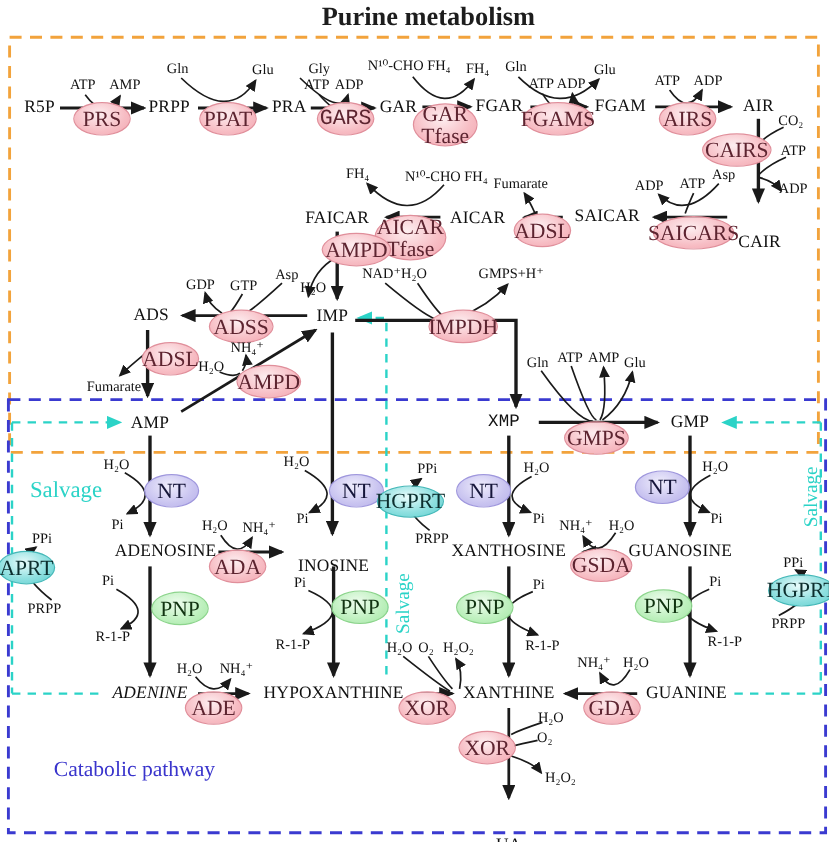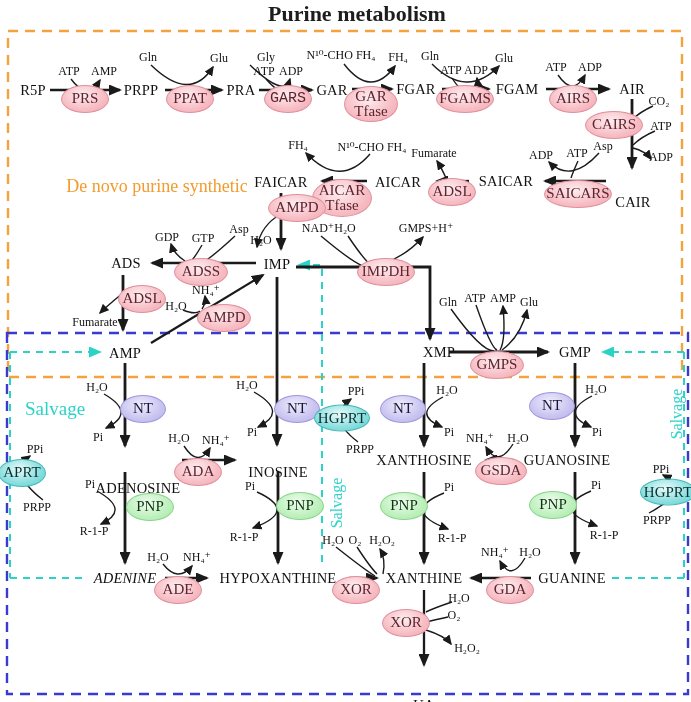--- a/index.html
+++ b/index.html
@@ -16,21 +16,21 @@
   #salvage-mid{left:337px;top:503px;font-size:16px;writing-mode:vertical-rl;
                transform:translate(-50%,-50%) rotate(180deg);}
   #salvage-right{left:677px;top:414px;font-size:16px;writing-mode:vertical-rl;
                transform:translate(-50%,-50%) rotate(180deg);}
   .met{position:absolute;transform:translate(-50%,-50%);font-size:14.5px;color:#111;
        letter-spacing:.2px;white-space:nowrap;}
   .cof{position:absolute;transform:translate(-50%,-50%);font-size:12px;color:#111;
        white-space:nowrap;}
   .enz{position:absolute;transform:translate(-50%,-50%);width:46px;height:26px;
        display:flex;align-items:center;justify-content:center;text-align:center;
-       border-radius:50%;font-size:15px;line-height:1.02;white-space:pre-line;}
+       border-radius:50%;font-size:18px;line-height:1.02;white-space:pre-line;}
   .pink{background:radial-gradient(ellipse at 45% 35%,#fdeef0 0%,#f7bdc4 60%,#f2a6b0 100%);
         border:1px solid #e08f9b;color:#5d2430;}
   .purple{background:radial-gradient(ellipse at 45% 35%,#efedfc 0%,#c9c4f0 60%,#b7b0e9 100%);
         border:1px solid #9f97dd;color:#16163a;}
   .green{background:radial-gradient(ellipse at 45% 35%,#eefcee 0%,#bdf0bd 60%,#a5e7a5 100%);
         border:1px solid #8cd48c;color:#113311;}
   .teal{background:radial-gradient(ellipse at 45% 35%,#e9fbfb 0%,#8fe0e0 55%,#5bcfcf 100%);
         border:1px solid #45b8b8;color:#0c2e2e;}
 </style>
 </head>
@@ -148,42 +148,42 @@
       <path d="M357,547 Q370,567 377,574"></path>
       <path d="M383,574 Q386,559 380,549" marker-end="url(#ahs)"></path>
       <path d="M525,558 Q511,582 500,561" marker-end="url(#ahs)"></path>
       <path d="M452,602 Q434,608 426,612"></path>
       <path d="M448,617 Q434,620 426,622"></path>
       <path d="M426,630 Q445,636 451,644" marker-end="url(#ahs)"></path>
     </g>
   </svg>
 
   <div class="title">Purine metabolism</div>
-  <div class="region-label" id="denovo-label">De novo purine synthetic</div>
   <div class="region-label salvage" id="salvage-left">Salvage</div>
   <div class="region-label salvage" id="salvage-mid">Salvage</div>
   <div class="region-label salvage" id="salvage-right">Salvage</div>
+  <div class="region-label" id="catabolic-label">Catabolic pathway</div>
 
 <div class="met" style="left: 33px; top: 90px;">R5P</div>
     <div class="met" style="left: 141px; top: 90px;">PRPP</div>
     <div class="met" style="left: 241px; top: 90px;">PRA</div>
     <div class="met" style="left: 332px; top: 90px;">GAR</div>
     <div class="met" style="left: 416px; top: 89px;">FGAR</div>
     <div class="met" style="left: 517px; top: 89px;">FGAM</div>
     <div class="met" style="left: 632px; top: 89px;">AIR</div>
     <div class="met" style="left: 633px; top: 182px; margin-top: 20px;">CAIR</div>
     <div class="met" style="left: 506px; top: 181px;">SAICAR</div>
     <div class="met" style="left: 398px; top: 182px;">AICAR</div>
     <div class="met" style="left: 281px; top: 182px;">FAICAR</div>
     <div class="met" style="left: 126px; top: 263px;">ADS</div>
     <div class="met" style="left: 277px; top: 264px;">IMP</div>
     <div class="met" style="left: 125px; top: 353px;">AMP</div>
-    <div class="met" style="left: 439px; top: 352px;">XMP</div>
+    <div class="met" style="left: 420px; top: 352px; font-family: Liberation Mono, monospace;">XMP</div>
     <div class="met" style="left: 575px; top: 352px;">GMP</div>
-    <div class="met" style="left: 138px; top: 460px; margin-top: 28px;">ADENOSINE</div>
+    <div class="met" style="left: 138px; top: 460px;">ADENOSINE</div>
     <div class="met" style="left: 278px; top: 460px; margin-top: 12px;">INOSINE</div>
     <div class="met" style="left: 424px; top: 460px;">XANTHOSINE</div>
     <div class="met" style="left: 567px; top: 460px;">GUANOSINE</div>
     <div class="met" style="left: 125px; top: 578px; font-style: italic;">ADENINE</div>
     <div class="met" style="left: 278px; top: 578px;">HYPOXANTHINE</div>
     <div class="met" style="left: 424px; top: 578px;">XANTHINE</div>
     <div class="met" style="left: 572px; top: 578px;">GUANINE</div>
     <div class="met" style="left: 424px; top: 681px; margin-top: 24px;">UA</div>
     <div class="enz pink" style="left: 85px; top: 99px;">PRS</div>
     <div class="enz pink" style="left: 190px; top: 99px;">PPAT</div>

